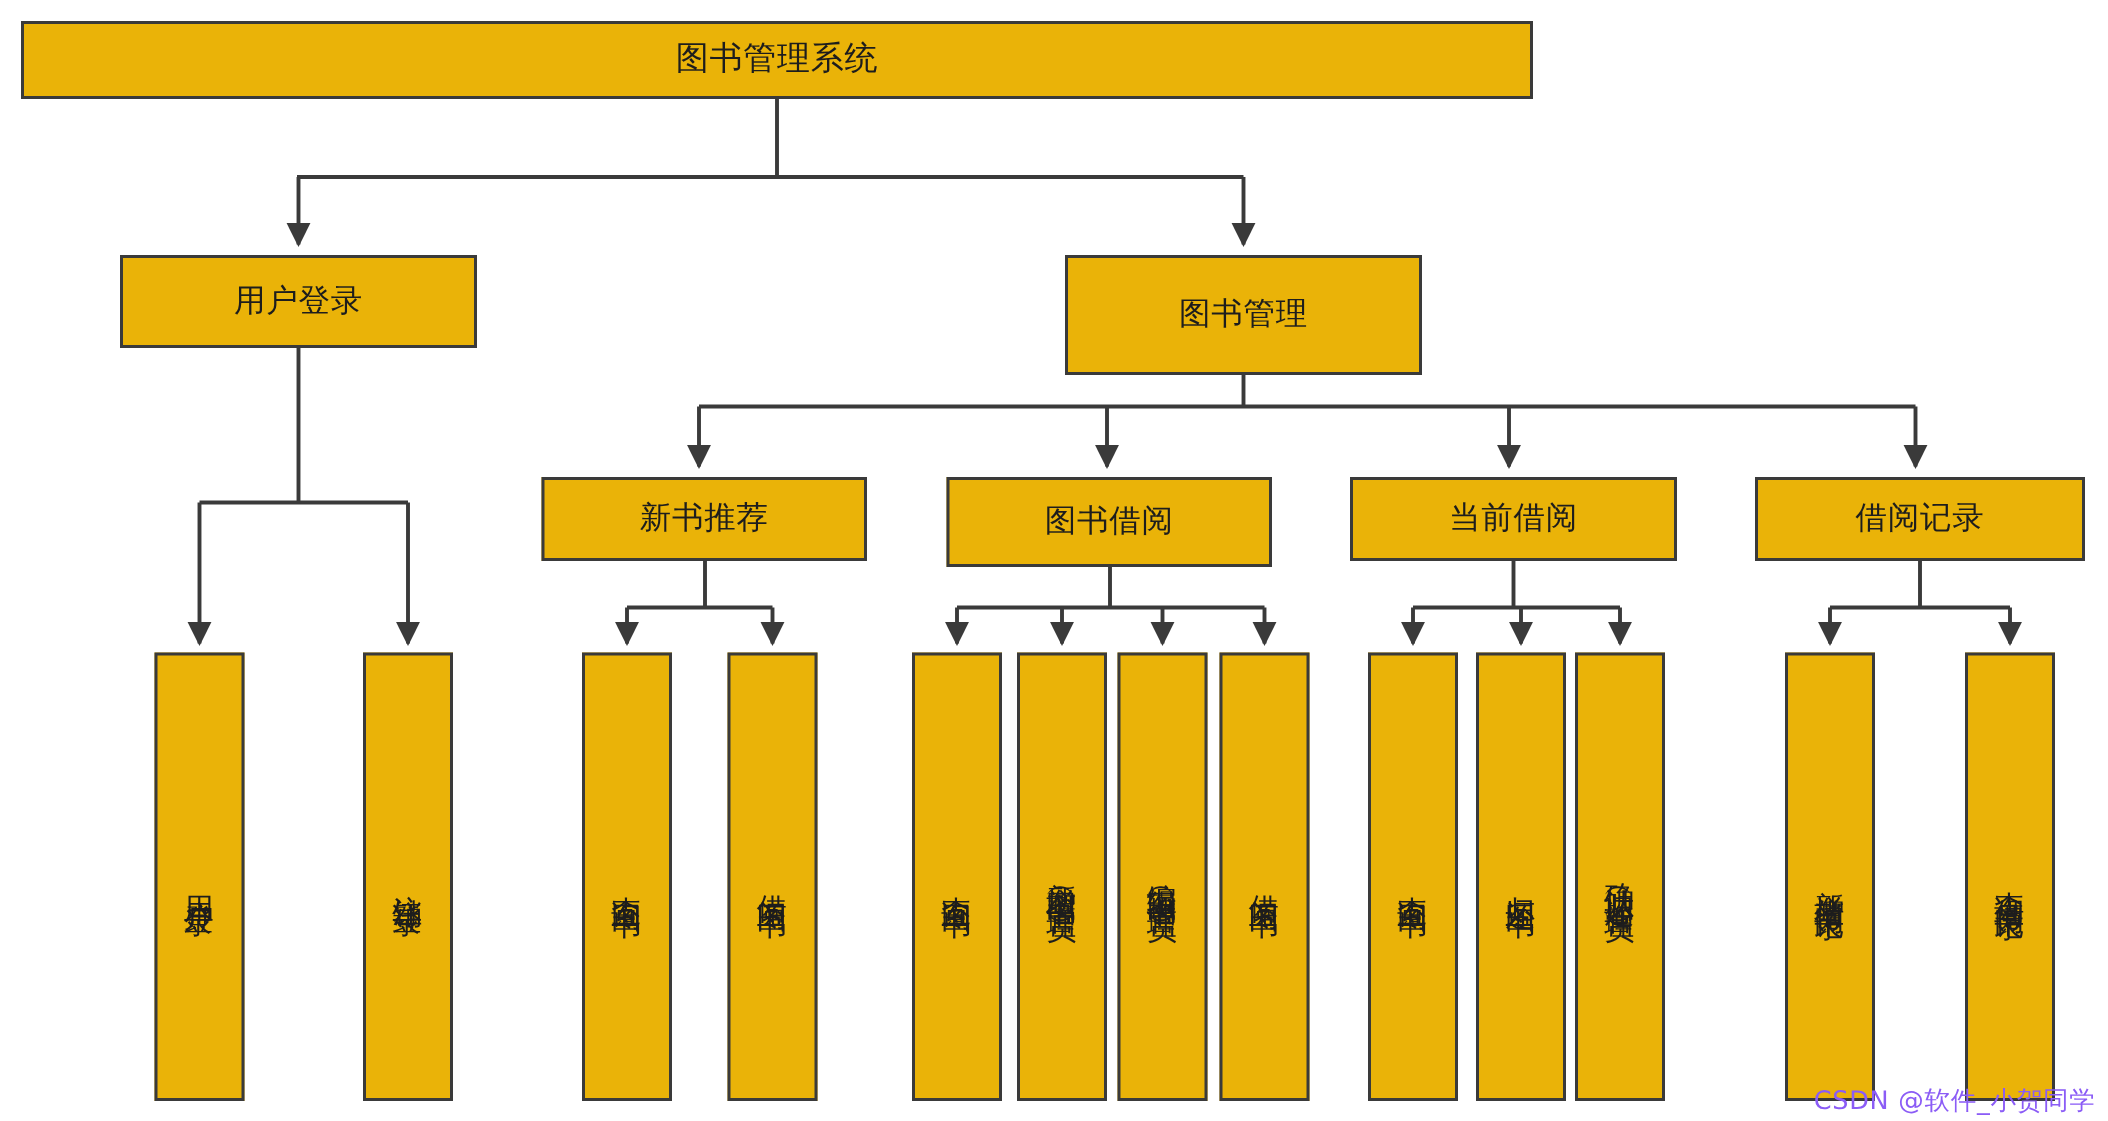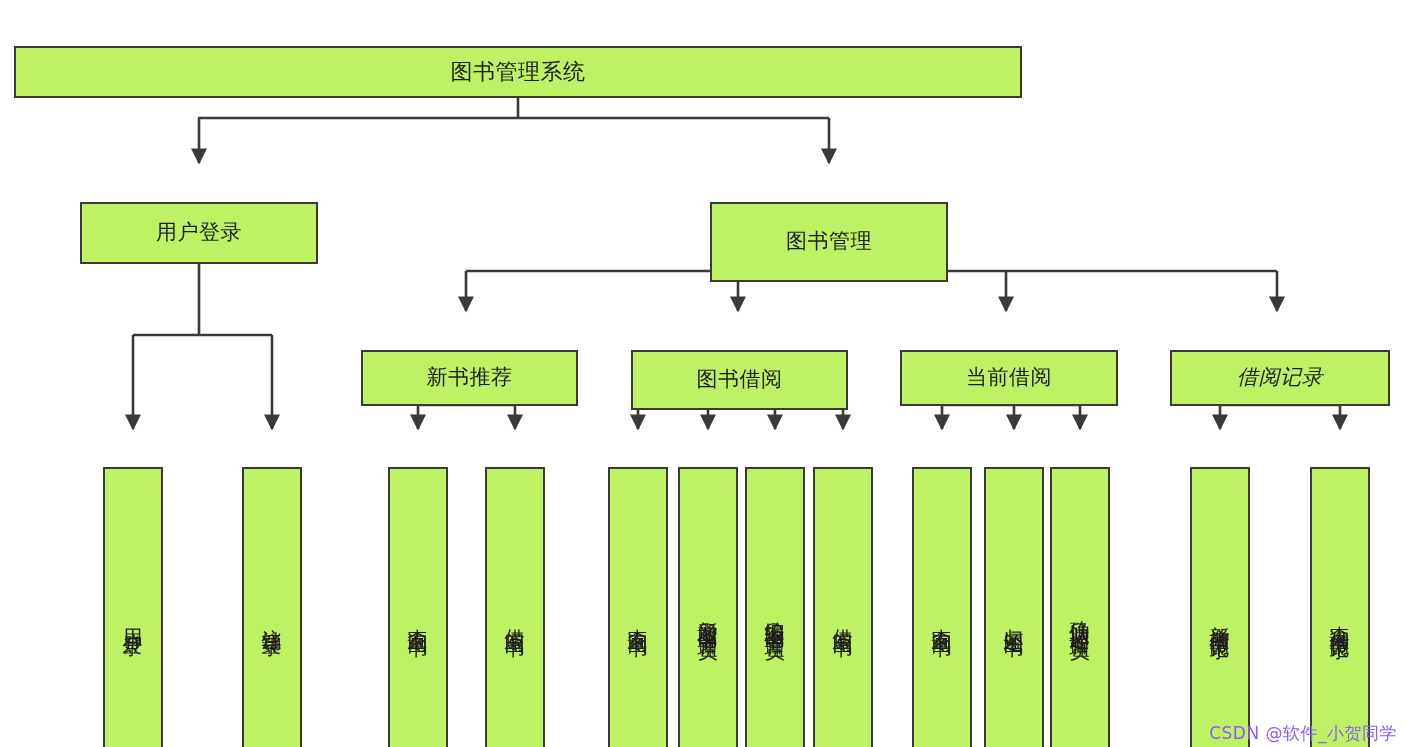--- a/index.html
+++ b/index.html
@@ -21,28 +21,27 @@
     position: absolute;
     left: 0;
     top: 0;
     width: 1405px;
     height: 747px;
     pointer-events: none;
   }
   .node {
     position: absolute;
     box-sizing: border-box;
-    background: #bef264;
+    background: #eab308;
     border: 2px solid #3a3a3a;
     display: flex;
     align-items: center;
     justify-content: center;
     color: #1d1d1d;
     z-index: 2;
-    margin-top: 32px;
   }
   .node .lbl {
     display: block;
     line-height: 1.12;
     letter-spacing: 0.5px;
     white-space: nowrap;
   }
   
   .node.h .lbl {
     font-size: 21px;
@@ -144,21 +143,21 @@
 
   <div class="node h" style="left:361px; top:318px; width:217px; height:56px;text-align:right;">
     <span class="lbl">新书推荐</span>
   </div>
   <div class="node h" style="left:631px; top:318px; width:217px; height:60px;">
     <span class="lbl">图书借阅</span>
   </div>
   <div class="node h" style="left:900px; top:318px; width:218px; height:56px;">
     <span class="lbl">当前借阅</span>
   </div>
-  <div class="node h" style="left:1170px; top:318px; width:220px; height:56px;font-style:italic;">
+  <div class="node h" style="left:1170px; top:318px; width:220px; height:56px;">
     <span class="lbl">借阅记录</span>
   </div>
 
   <div class="node v" style="left:103px; top:435px; width:60px; height:299px;">
     <span class="lbl">用户登录</span>
   </div>
   <div class="node v" style="left:242px; top:435px; width:60px; height:299px;">
     <span class="lbl">注销登录</span>
   </div>
   <div class="node v" style="left:388px; top:435px; width:60px; height:299px;">

